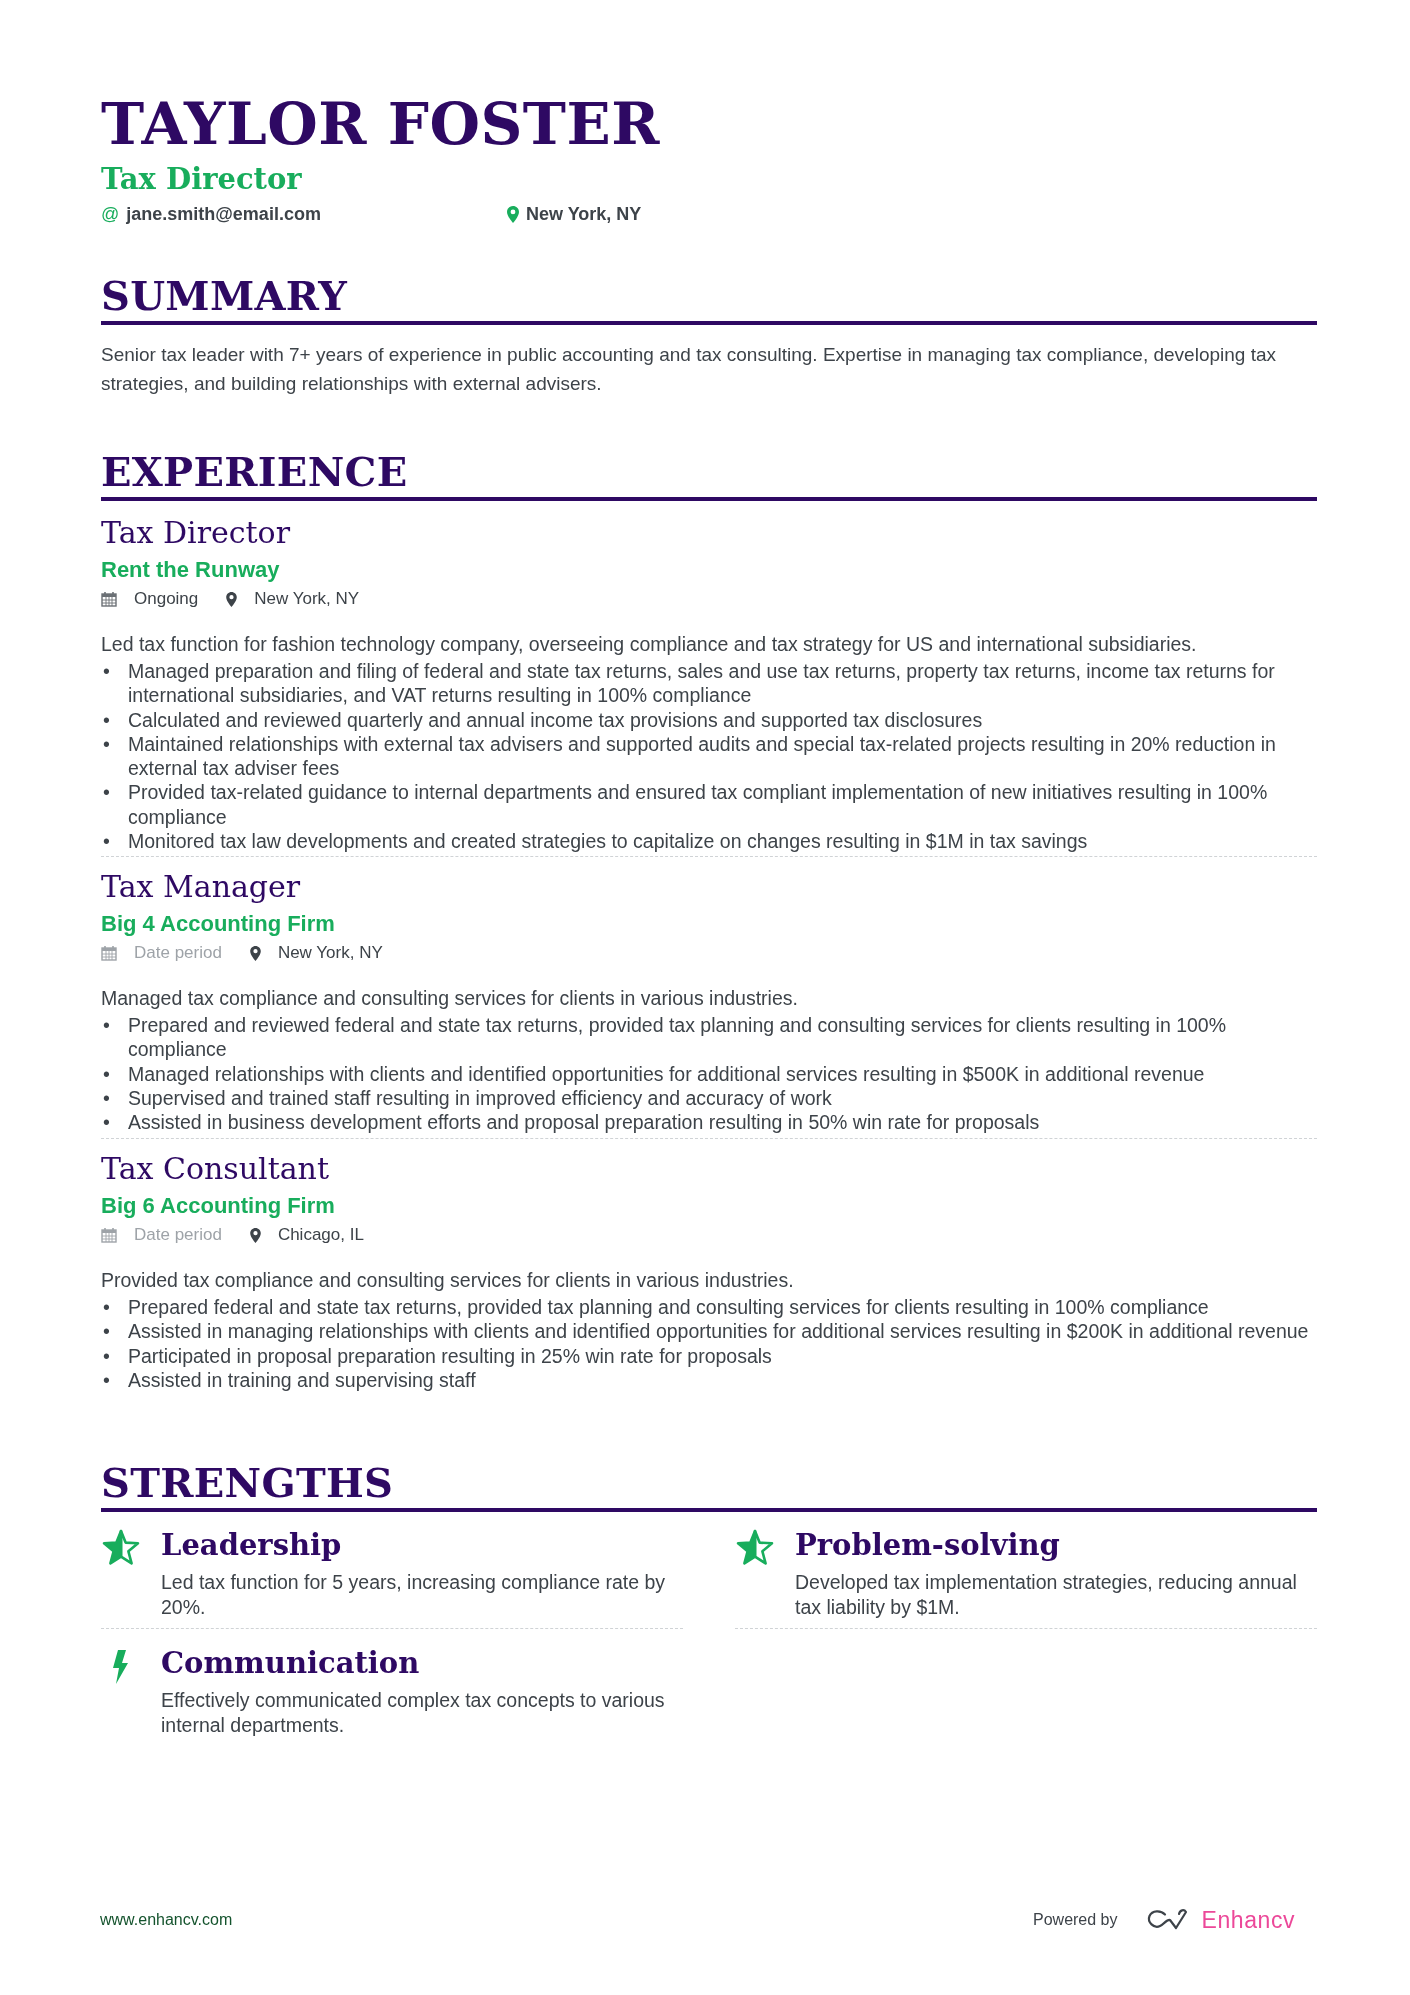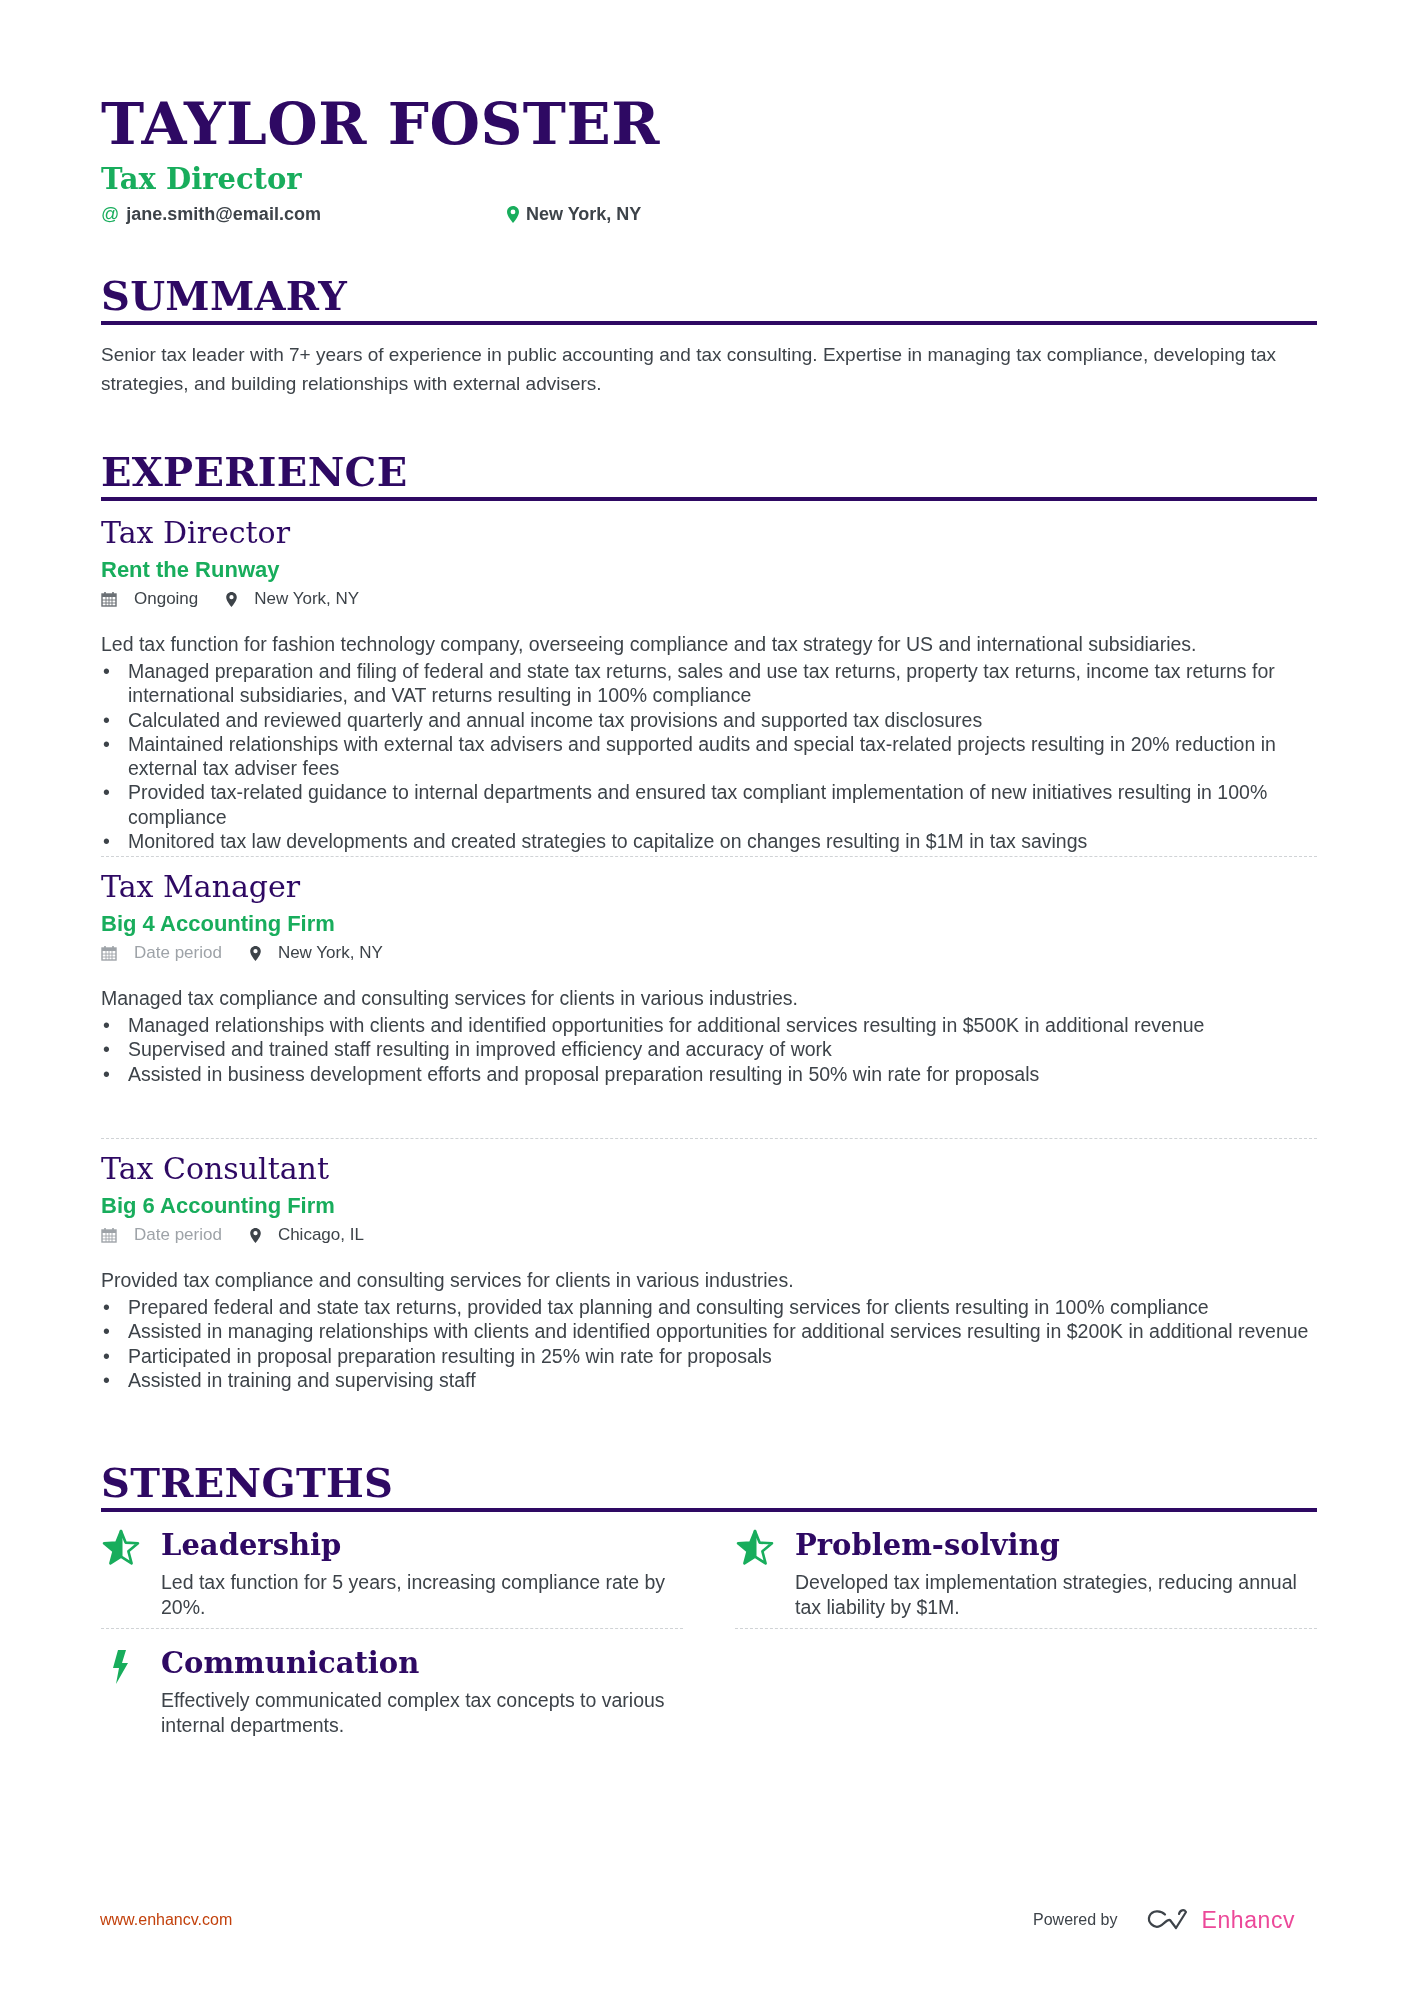--- a/index.html
+++ b/index.html
@@ -38,21 +38,21 @@
   .dash { position: absolute; left: 0; width: 1216px; border-top: 1.5px dashed #d0d3d6; height: 0; }
 
   
   .strength { position: absolute; width: 582px; }
   .strength .icon { position: absolute; left: 0; top: 0; width: 40px; height: 40px; }
   .strength .sname { position: absolute; left: 60px; top: 0; font-family: "DejaVu Serif", serif; font-weight: bold; font-size: 29px; line-height: 34px; color: #2e0963; }
   .strength .sdesc { position: absolute; left: 60px; top: 42px; width: 520px; font-size: 19.5px; line-height: 25px; color: #3d4349; }
   .strength .sdash { position: absolute; left: 0; width: 582px; border-top: 1.5px dashed #d0d3d6; }
 
   
-  .footer-left { position: absolute; left: 100px; top: 1909px; font-size: 16px; color: #c2410c; line-height: 22px; }
+  .footer-left { position: absolute; left: 100px; top: 1909px; font-size: 16px; color: #14532d; line-height: 22px; }
   .footer-right { position: absolute; left: 1033px; top: 1906px; display: flex; align-items: center; height: 28px; }
   .footer-right .pb { font-size: 16px; color: #3d4349; margin-right: 28px; }
   .footer-right .brand { font-size: 23px; color: #ec4899; letter-spacing: 0.6px; margin-left: 10px; }
 </style>
 </head>
 <body>
 
 <div class="page">
 
   <div class="name">TAYLOR FOSTER</div>
@@ -129,20 +129,21 @@
       </span>
       <span class="m">
         <svg width="11" height="15" viewBox="0 0 12 17">
             <path d="M6 0C2.7 0 0 2.6 0 5.9 0 10.2 6 17 6 17s6-6.8 6-11.1C12 2.6 9.3 0 6 0zm0 8.3a2.4 2.4 0 1 1 0-4.8 2.4 2.4 0 0 1 0 4.8z" fill="#3d4349"></path>
           </svg>
         <span>New York, NY</span>
       </span>
     </div>
     <div class="desc">Managed tax compliance and consulting services for clients in various industries.</div>
     <ul>
+      <li>Prepared and reviewed federal and state tax returns, provided tax planning and consulting services for clients resulting in 100% compliance</li>
       <li>Managed relationships with clients and identified opportunities for additional services resulting in $500K in additional revenue</li>
       <li>Supervised and trained staff resulting in improved efficiency and accuracy of work</li>
       <li>Assisted in business development efforts and proposal preparation resulting in 50% win rate for proposals</li>
     </ul>
   </div>
   <div class="dash" style="top:1138px;"></div>
 
   <div class="job" style="top:1150px;">
     <div class="role">Tax Consultant</div>
     <div class="company">Big 6 Accounting Firm</div>

